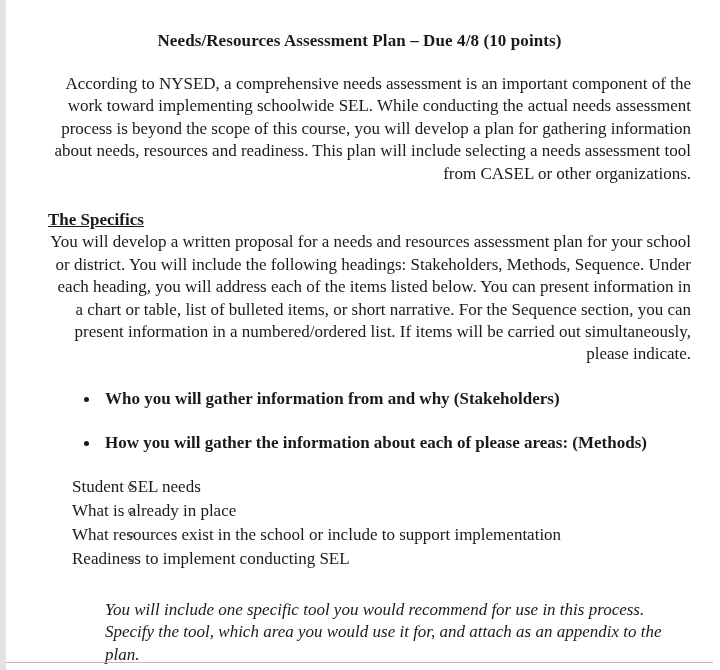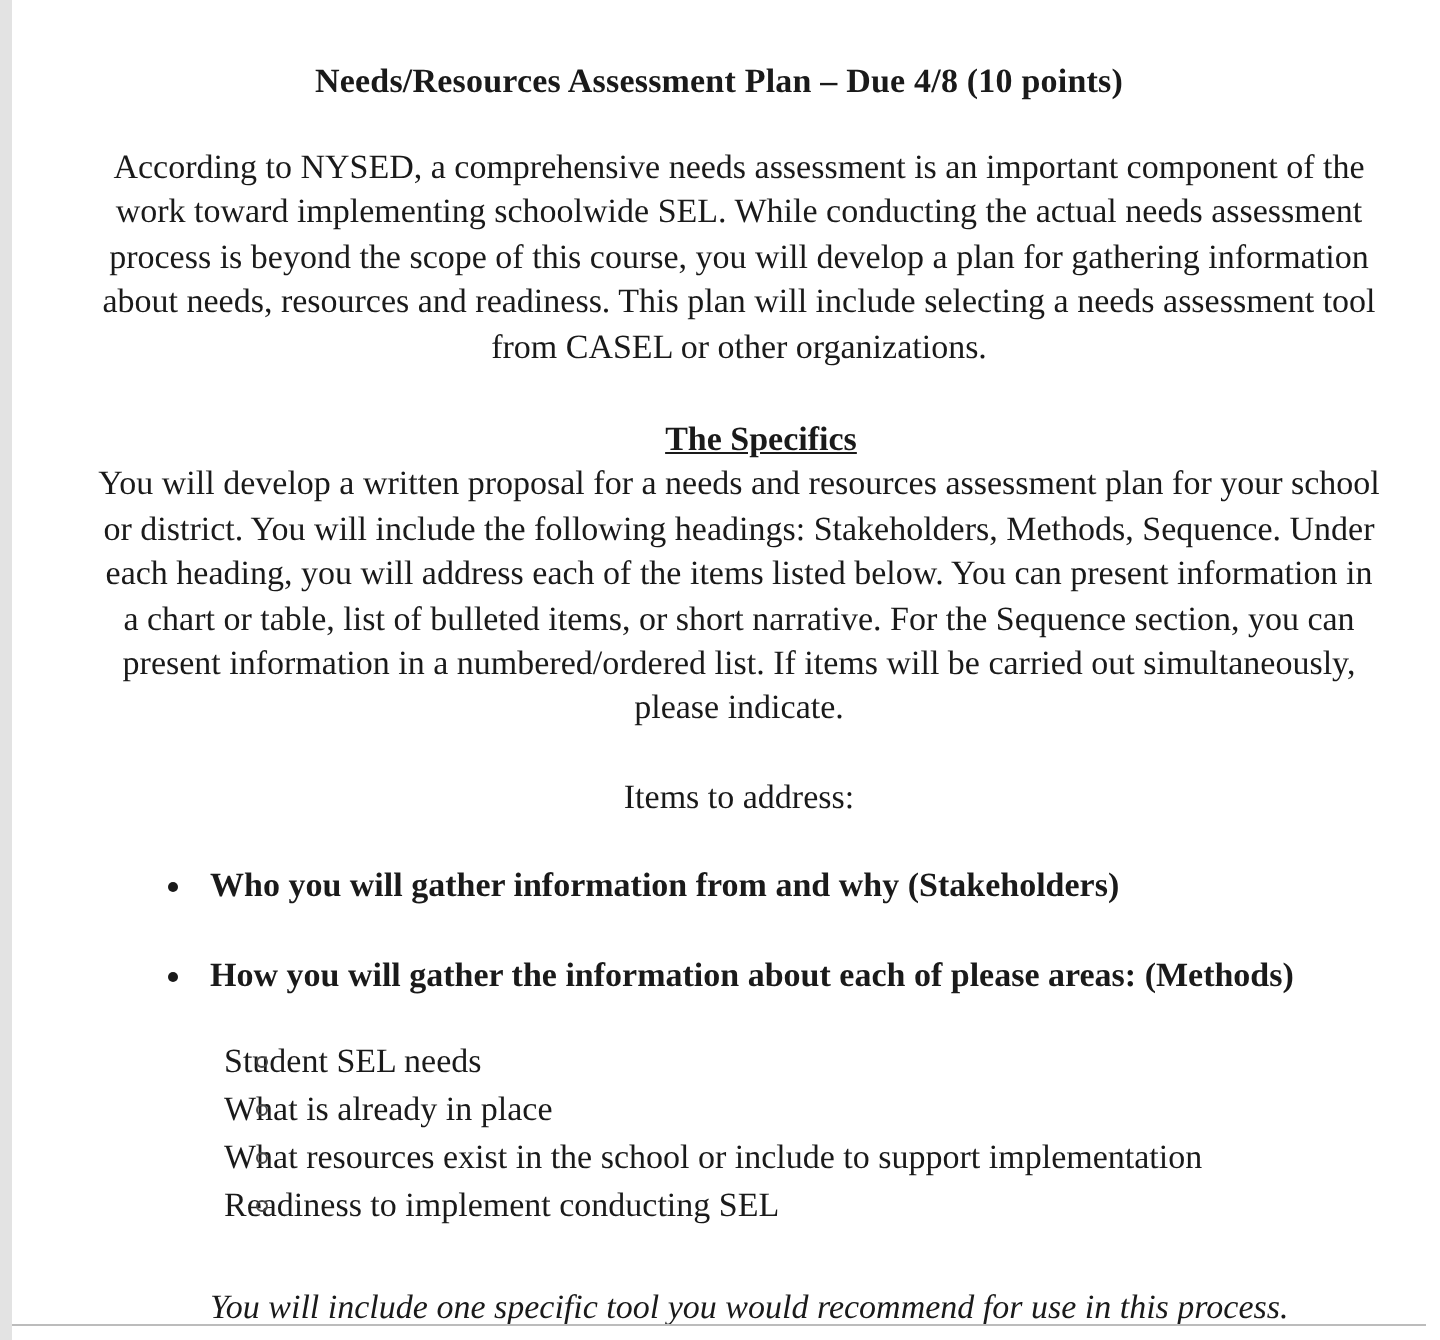--- a/index.html
+++ b/index.html
@@ -65,33 +65,32 @@
     margin: 0;
     padding: 31px 0 0 0;
     letter-spacing: 0.1px;
   }
 
   .body-block {
     margin: 0;
     padding: 0 22px 0 42px;
     font-size: 17px;
     line-height: 22.4px;
-    text-align: center;
+    text-align: right;
   }
 
   .para-1 { padding-top: 22px; }
 
   .section-head {
     font-size: 17px;
     font-weight: bold;
     text-decoration: underline;
     margin: 0;
     padding: 24px 0 0 42px;
     line-height: 22.4px;
-    text-align: center;
   }
 
   .para-2 { padding-top: 0; }
 
   .items-lead {
     padding-top: 22px;
   }
 
   ul.level1 {
     list-style: none;
@@ -118,21 +117,21 @@
 
   ul.level2 {
     list-style: none;
     margin: 0;
     padding: 0;
   }
   ul.level2 > li {
     position: relative;
     font-size: 17px;
     line-height: 24px;
-    padding-left: 106px;
+    padding-left: 66px;
     margin: 0;
   }
   ul.level2 > li .marker-circle {
     position: absolute;
     left: 122px;
     top: 9px;
     width: 6px;
     height: 6px;
     border: 1px solid #4a4a4a;
     border-radius: 50%;
@@ -161,21 +160,20 @@
   <div class="content">
 
     <h1 class="doc-title">Needs/Resources Assessment Plan – Due 4/8 (10 points)</h1>
 
     <p class="body-block para-1">According to NYSED, a comprehensive needs assessment is an important component of the work toward implementing schoolwide SEL. While conducting the actual needs assessment process is beyond the scope of this course, you will develop a plan for gathering information about needs, resources and readiness. This plan will include selecting a needs assessment tool from CASEL or other organizations.</p>
 
     <div class="section-head">The Specifics</div>
 
     <p class="body-block para-2">You will develop a written proposal for a needs and resources assessment plan for your school or district. You will include the following headings: Stakeholders, Methods, Sequence. Under each heading, you will address each of the items listed below. You can present information in a chart or table, list of bulleted items, or short narrative. For the Sequence section, you can present information in a numbered/ordered list. If items will be carried out simultaneously, please indicate.</p>
 
-    <p class="body-block items-lead">Items to address:</p>
 
     <ul class="level1">
       <li>
         <span class="marker-disc"></span>
         <span>Who you will gather information from and why (Stakeholders)</span>
       </li>
       <li>
         <span class="marker-disc"></span>
         <span>How you will gather the information about each of please areas: (Methods)</span>
       </li>

